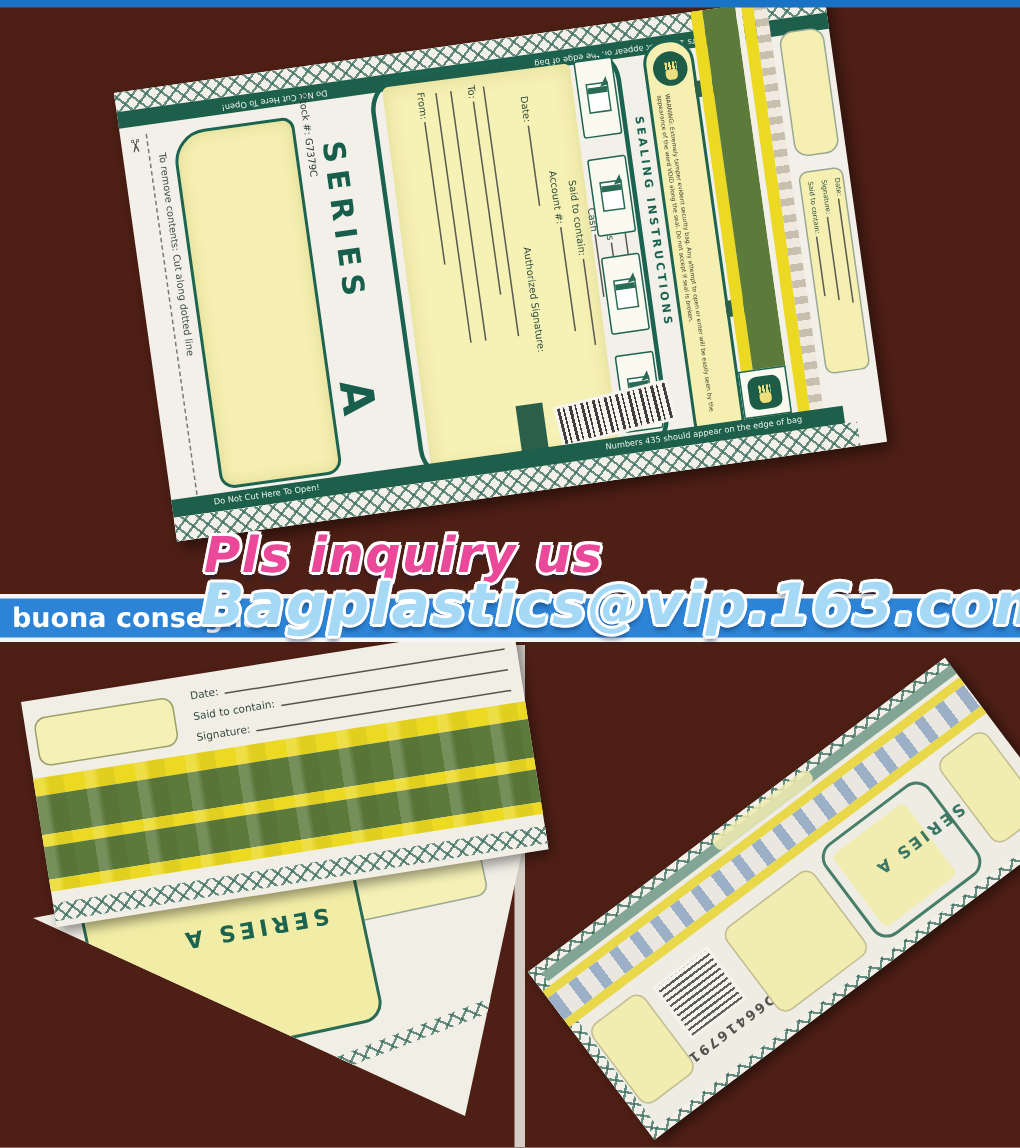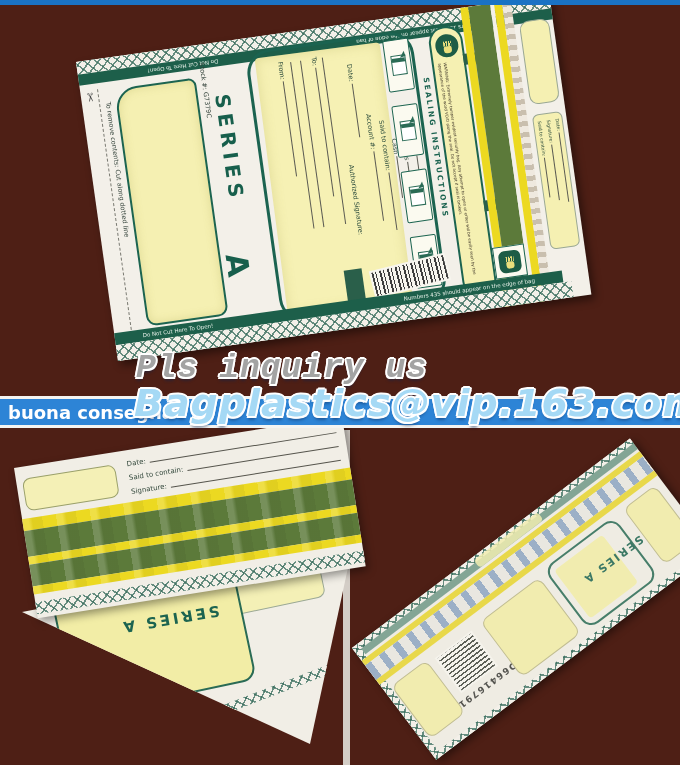--- a/index.html
+++ b/index.html
@@ -302,21 +302,21 @@
 
     <div class="abs gstripB" data-name="tear-strip-bottom">
       <span data-name="tear-strip-bottom-text">Do Not Cut Here To Open!</span>
       <span data-name="tear-strip-bottom-text2">Numbers 435 should appear on the edge of bag</span>
     </div>
     <div class="abs serrBot serr" data-name="security-serration-bottom"></div>
   </div>
 
   <div class="abs band" data-name="blue-banner" style="background:#2d84d6;"></div>
   <div class="abs caption" data-name="caption-text">buona consegna</div>
-  <div class="abs bigtext inquiry" data-name="inquiry-text" style="color:#a3a3a3;font-family:Liberation Mono, monospace;">Pls inquiry us</div>
+  <div class="abs bigtext inquiry" data-name="inquiry-text" style="color:#ec4899;">Pls inquiry us</div>
   <div class="abs bigtext email" data-name="contact-email-text" style="color:#a5d9f5;">Bagplastics@vip.163.com</div>
 
   <div class="abs triWrap" data-name="photo-folded-bag-front-fold">
     <div class="abs triBg" data-name="fold-bag-body"></div>
     <div class="abs triY2" data-name="fold-write-panel"></div>
     <div class="abs triY1" data-name="fold-yellow-panel"></div>
     <div class="abs triSeries" data-name="fold-series-text">SERIES A</div>
     <div class="abs triSerr serr" data-name="fold-serration-edge"></div>
     <div class="abs triShade" data-name="fold-crease-shadow"></div>
   </div>

